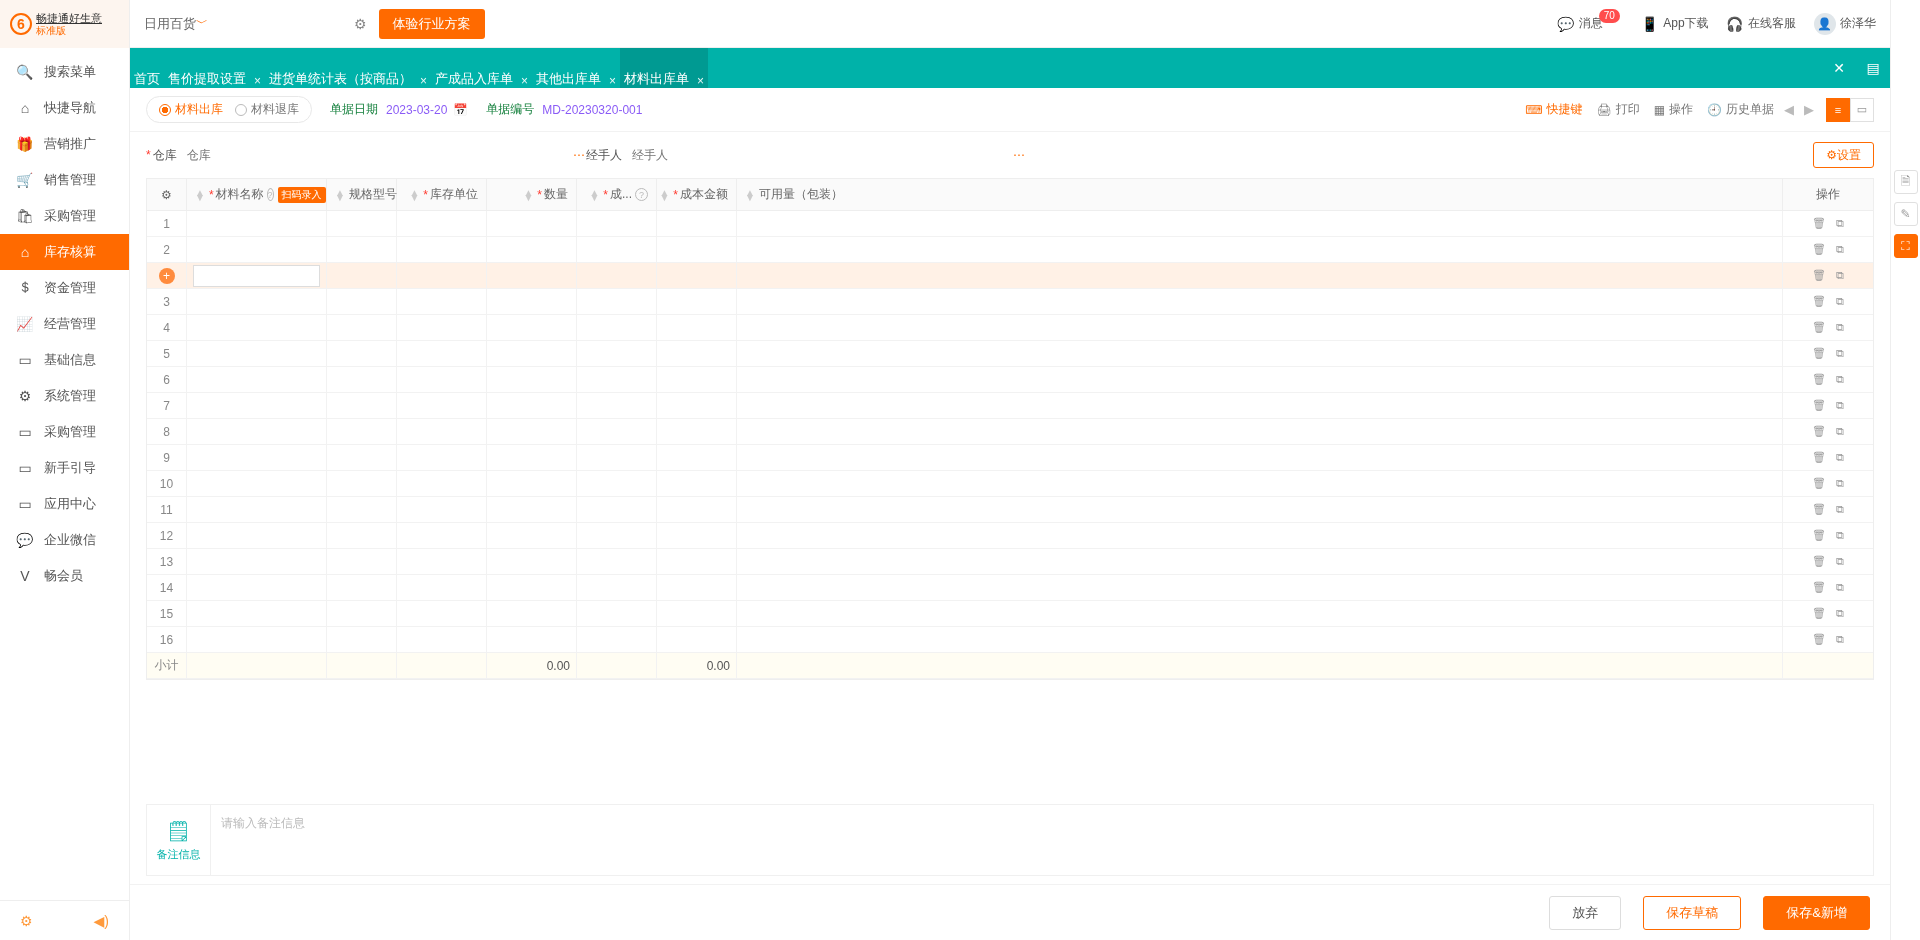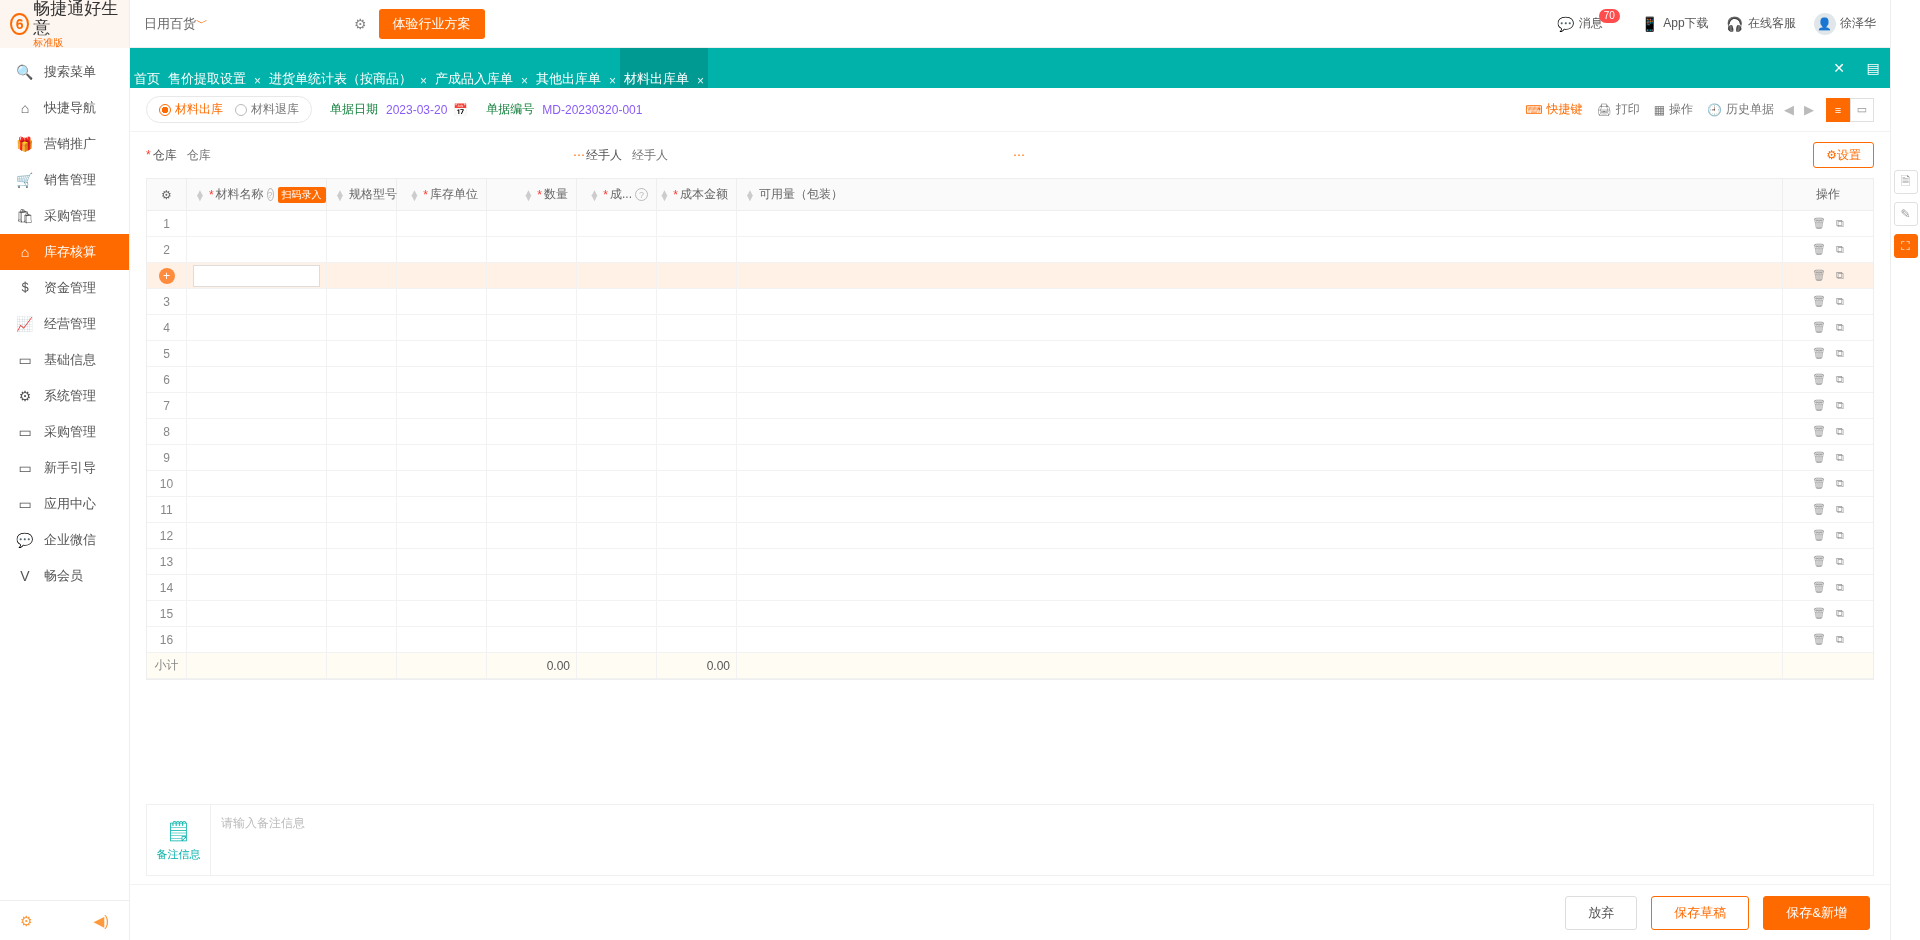--- a/index.html
+++ b/index.html
@@ -4,21 +4,21 @@
 <style>
 * { margin: 0; padding: 0; box-sizing: border-box; }
 body { font-family: "Microsoft YaHei", Arial, sans-serif; font-size: 12px; color: #333; background: #fff; overflow: hidden; }
 .app { display: flex; width: 1920px; height: 940px; }
 
 
 .sidebar { width: 130px; background: #fff; border-right: 1px solid #eee; display: flex; flex-direction: column; }
 .logo-area { height: 48px; background: #fdf5ef; display: flex; align-items: center; padding: 6px 10px; }
 .logo-icon { width: 22px; height: 22px; border-radius: 50%; border: 2px solid #ff6a00; display: inline-flex; align-items: center; justify-content: center; color: #ff6a00; font-weight: bold; font-size: 14px; margin-right: 4px; }
 .logo-text { display: flex; flex-direction: column; line-height: 1.1; }
-.logo-main { font-size: 17px; color: #333; font-weight: 500;}
+.logo-main { font-size: 11px; color: #333; font-weight: 500; text-decoration: underline;}
 .logo-sub { font-size: 10px; color: #ff6a00; }
 .nav { flex: 1; padding-top: 6px; }
 .nav-item { display: flex; align-items: center; height: 36px; padding: 0 16px; cursor: pointer; color: #555; font-size: 13px; }
 .nav-item.active { background: #ff6a00; color: #fff; }
 .nav-icon { width: 18px; height: 18px; margin-right: 10px; display: inline-flex; align-items: center; justify-content: center; font-size: 14px; }
 .sidebar-bottom { height: 40px; display: flex; align-items: center; justify-content: space-between; padding: 0 20px; border-top: 1px solid #eee; }
 .sb-btn { color: #ff9a3c; font-size: 14px; cursor: pointer; }
 
 
 .main { flex: 1; display: flex; flex-direction: column; position: relative; }
@@ -107,21 +107,21 @@
 .c-amt { width: 80px; }
 .c-avail { flex: 1; }
 .c-op { width: 90px; }
 
 
 .remark-area { margin: 14px 16px 0 16px; border: 1px solid #f0f0f0; display: flex; min-height: 72px; }
 .remark-side { width: 64px; display: flex; flex-direction: column; align-items: center; justify-content: center; color: #00b2a9; font-size: 11px; border-right: 1px solid #f0f0f0; gap:4px;}
 .remark-input { flex: 1; padding: 10px; color: #bbb; font-size: 12px; }
 
 
-.footer { height: 56px; display: flex; align-items: center; justify-content: flex-end; padding: 0 20px; gap: 14px; border-top: 1px solid #f2f2f2; margin-top: 8px;}
+.footer { height: 56px; display: flex; align-items: center; justify-content: flex-end; padding: 0 20px; gap: 22px; border-top: 1px solid #f2f2f2; margin-top: 8px;}
 .btn { height: 34px; padding: 0 22px; border-radius: 3px; font-size: 13px; cursor: pointer; border: 1px solid #ddd; background: #fff; color: #555; }
 .btn.outline-orange { border-color: #ff6a00; color: #ff6a00; }
 .btn.primary { background: #ff6a00; border-color: #ff6a00; color: #fff; text-align: center; }
 
 
 .right-dock { width: 30px; background: #fff; border-left: 1px solid #eee; display: flex; flex-direction: column; align-items: center; padding-top: 170px; gap: 8px;}
 .dock-btn { width: 24px; height: 24px; border: 1px solid #e0e0e0; border-radius: 3px; display: flex; align-items: center; justify-content: center; color: #999; cursor: pointer; font-size: 12px;}
 .dock-btn.active { background: #ff6a00; border-color: #ff6a00; color: #fff; }
 </style>
 </head>

